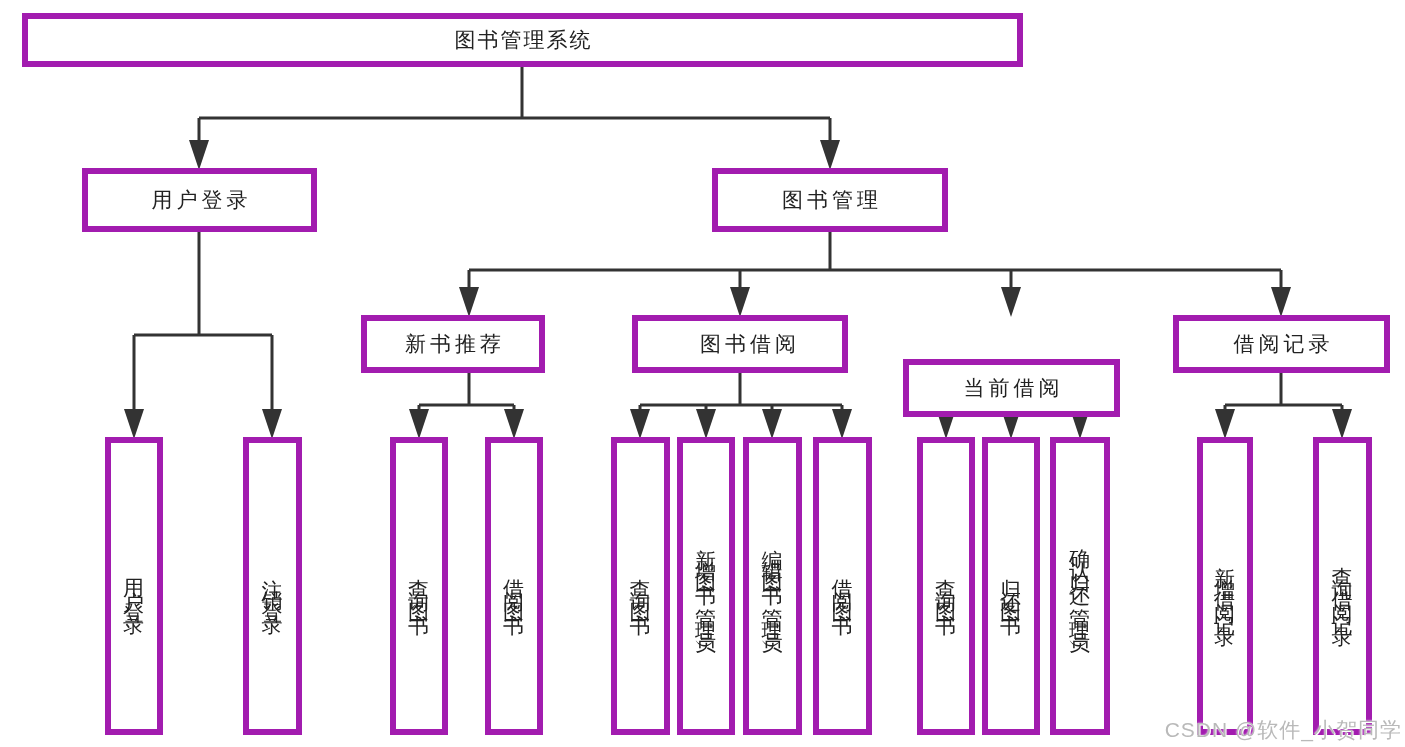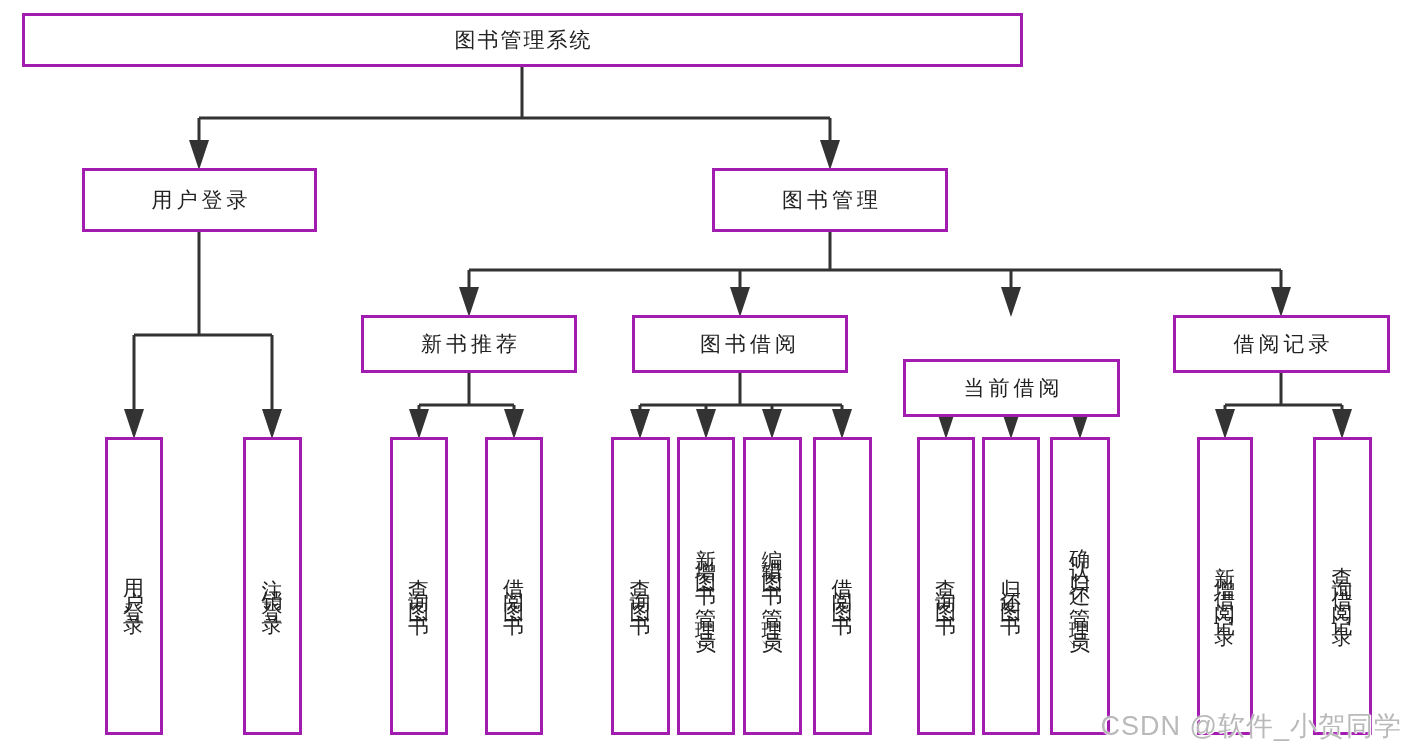--- a/index.html
+++ b/index.html
@@ -7,40 +7,40 @@
     position:relative;
     width:1405px;height:747px;
     background:#ffffff;
     font-family:"Liberation Sans","DejaVu Sans",sans-serif;
     overflow:hidden;
   }
   .connectors{position:absolute;left:0;top:0;width:1405px;height:747px;}
   .box{
     position:absolute;
     box-sizing:border-box;
-    border:3px solid #a21caf;
+    border:6px solid #a21caf;
     background:#ffffff;
     display:flex;align-items:center;justify-content:center;
   }
   .h-label{
     font-size:21px;color:#222222;letter-spacing:4px;
     white-space:nowrap;text-indent:4px;
   }
   .title-label{letter-spacing:2px;text-indent:2px;}
   .v-label{
     writing-mode:vertical-rl;
     text-orientation:mixed;
     font-size:21px;color:#222222;
     letter-spacing:12px;
     line-height:1;
   }
   .watermark{
     position:absolute;
     right:3px;bottom:3px;
-    font-size:27px;
+    font-size:21px;
     color:#b9b9b9;
     letter-spacing:1px;
     text-shadow:0 0 2px #ffffff,1px 1px 0 #ffffff;
     white-space:nowrap;
   }
 </style>
 </head>
 <body>
 
 <div class="stage">
@@ -80,21 +80,21 @@
     <span class="h-label title-label">图书管理系统</span>
   </div>
 
   <div class="box" style="left:82px;top:168px;width:235px;height:64px;">
     <span class="h-label">用户登录</span>
   </div>
   <div class="box" style="left:712px;top:168px;width:236px;height:64px;justify-content:center;">
     <span class="h-label">图书管理</span>
   </div>
 
-  <div class="box" style="left:361px;top:315px;width:216px;height:58px;">
+  <div class="box" style="left:361px;top:315px;width:184px;height:58px;">
     <span class="h-label">新书推荐</span>
   </div>
   <div class="box" style="left:632px;top:315px;width:216px;height:58px;padding-left:16px;">
     <span class="h-label">图书借阅</span>
   </div>
   <div class="box" style="left:903px;top:315px;width:217px;height:58px;margin-top:44px;">
     <span class="h-label">当前借阅</span>
   </div>
   <div class="box" style="left:1173px;top:315px;width:217px;height:58px;">
     <span class="h-label">借阅记录</span>

